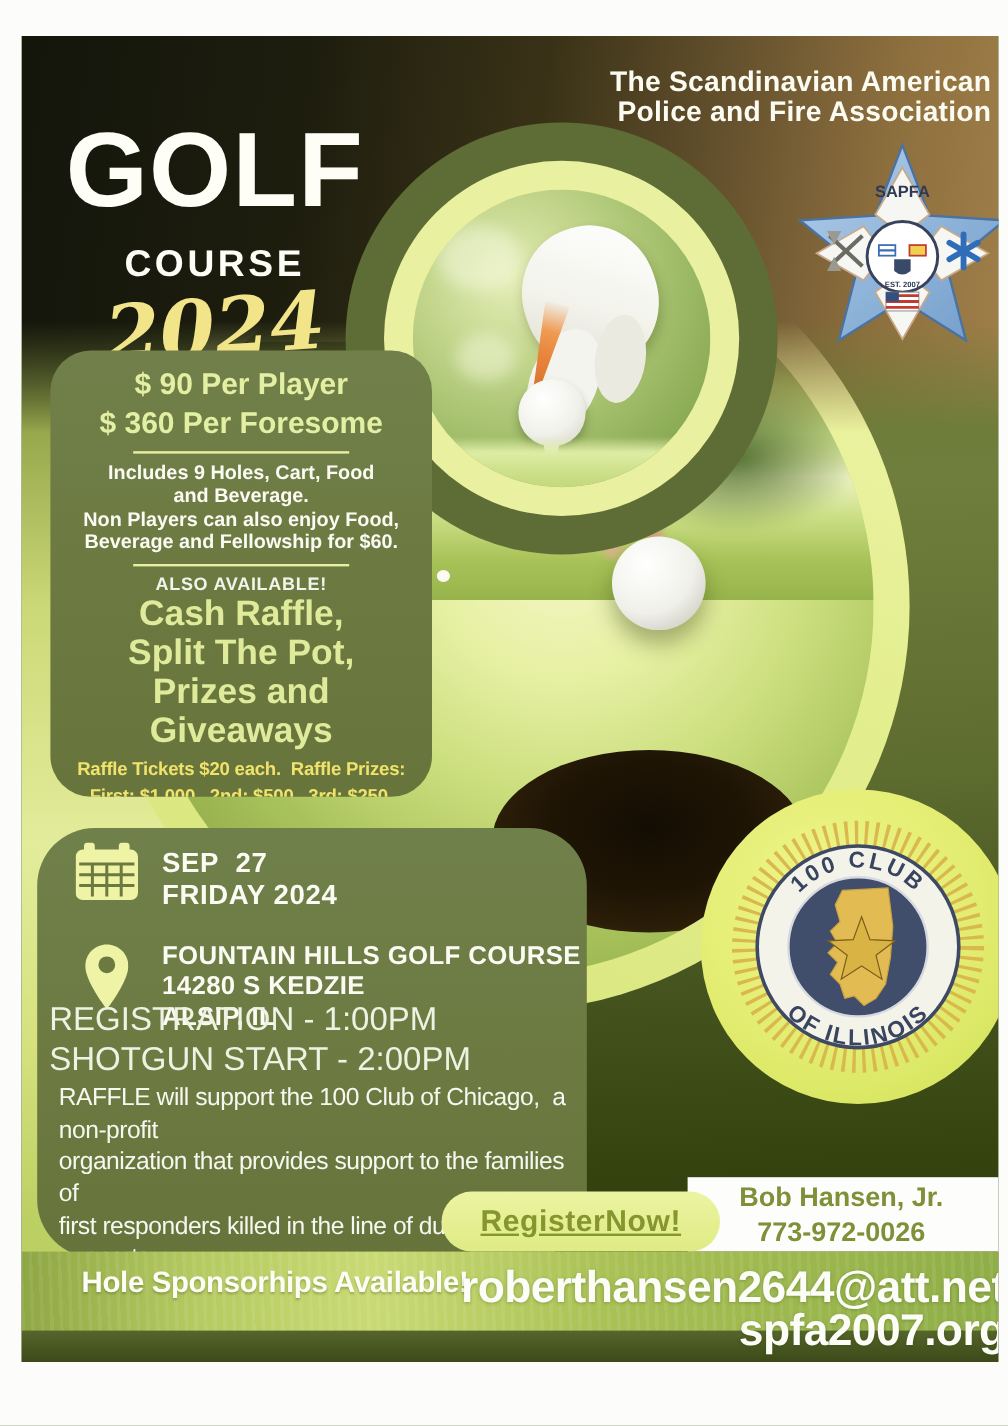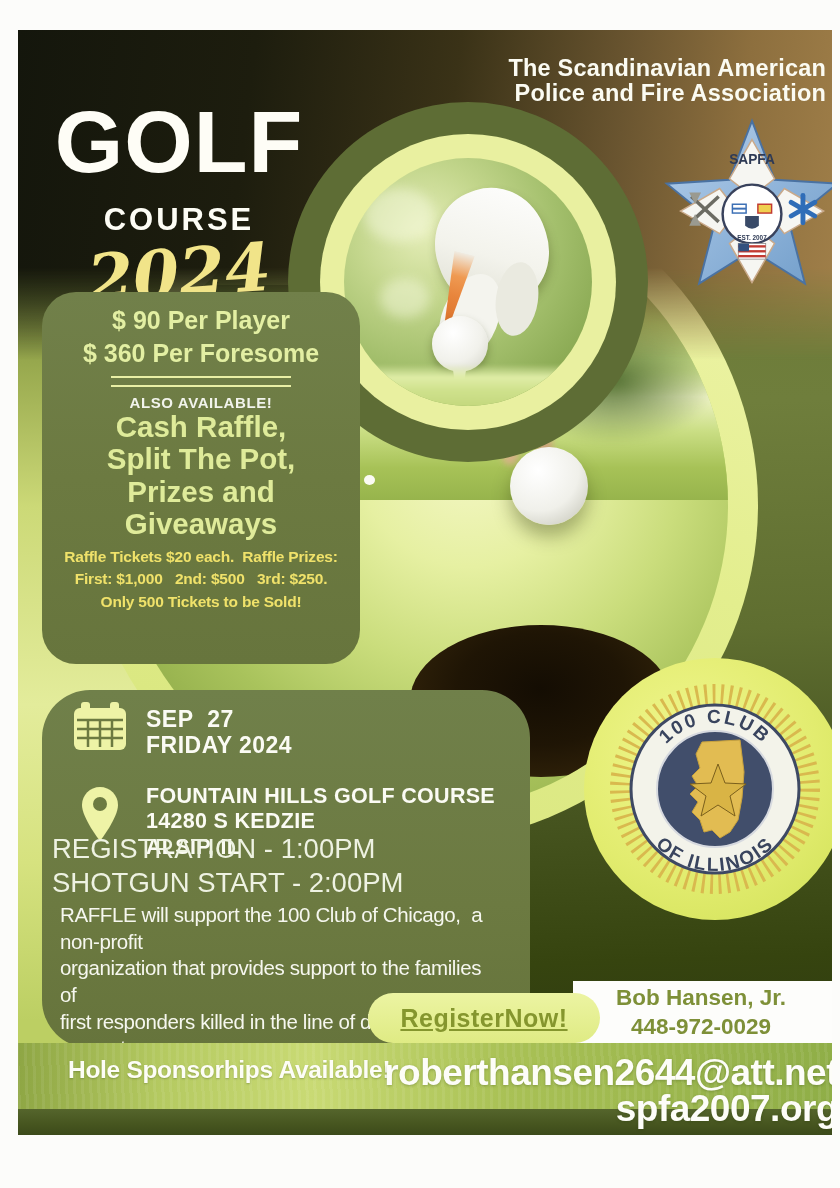--- a/index.html
+++ b/index.html
@@ -84,22 +84,22 @@
 
   .box1{left:24px;top:262px;width:318px;height:372px;border-radius:34px;overflow:hidden;text-align:center;
     background:linear-gradient(180deg,#71804a 0%,#6c7a41 50%,#67753d 100%);}
   .prices{margin-top:12px;font-size:25px;font-weight:bold;color:#e3efa3;line-height:1.3;}
   .rule{width:180px;height:2px;margin:7px auto;background:#e9efa5;}
   .includes{font-size:16.5px;font-weight:bold;color:#fbfbf4;line-height:1.18;}
   .also{margin-top:7px;font-size:15px;font-weight:bold;color:#f2f4ec;letter-spacing:.6px;}
   .raffle-head{font-size:29.5px;font-weight:bold;color:#dfeb9a;line-height:1.1;}
   .raffle-details{margin-top:5px;font-size:15.5px;font-weight:bold;color:#f0e26a;line-height:1.45;letter-spacing:-.2px;}
 
-  .box2{left:24px;top:660px;width:458px;height:358px;border-radius:48px;overflow:hidden;
-    background:linear-gradient(180deg,#70804a 0%,#6c7a41 60%,#66743c 100%);padding-left:30px;}
+  .box2{left:13px;top:660px;width:458px;height:358px;border-radius:48px;overflow:hidden;
+    background:linear-gradient(180deg,#70804a 0%,#6c7a41 60%,#66743c 100%);}
   .cal{left:32px;top:12px;}
   .date{left:104px;top:16px;font-size:23px;font-weight:bold;color:#fbfbf4;line-height:1.15;letter-spacing:.5px;}
   .pin{left:40px;top:96px;}
   .venue{left:104px;top:94px;font-size:21.5px;font-weight:bold;color:#fbfbf4;line-height:1.18;letter-spacing:.3px;}
   .times{left:10px;top:142px;width:448px;text-align:left;color:#eef2e2;font-size:27.5px;line-height:1.25;}
   .para{left:18px;top:212px;width:424px;color:#f6f7ef;font-size:20.5px;font-weight:normal;line-height:1.3;letter-spacing:-.4px;}
 
   .white-band{left:555px;top:951px;width:270px;height:62px;background:#fdfdfb;
     text-align:center;color:#7e9038;font-size:22.5px;font-weight:bold;line-height:1.3;padding-top:2px;box-sizing:border-box;padding-right:14px;}
   .register{left:350px;top:963px;width:232px;height:50px;border-radius:26px;
@@ -213,20 +213,24 @@
     <div class="abs golf">GOLF</div>
     <div class="abs outing">COURSE</div>
     <div class="abs year">2024</div>
 
     <div class="abs box1">
       <div class="prices">
         <div>$ 90 Per Player</div>
         <div>$ 360 Per Foresome</div>
       </div>
       <div class="rule"></div>
+      <div class="includes preline">Includes 9 Holes, Cart, Food
+and Beverage.
+Non Players can also enjoy Food,
+Beverage and Fellowship for $60.</div>
       <div class="rule"></div>
       <div class="also">ALSO AVAILABLE!</div>
       <div class="raffle-head preline">Cash Raffle,
 Split The Pot,
 Prizes and
 Giveaways</div>
       <div class="raffle-details preline">Raffle Tickets $20 each.&nbsp;&nbsp;Raffle Prizes:
 First: $1,000&nbsp;&nbsp;&nbsp;2nd: $500&nbsp;&nbsp;&nbsp;3rd: $250.
 Only 500 Tickets to be Sold!</div>
     </div>
@@ -277,21 +281,21 @@
 SHOTGUN START - 2:00PM</div>
       <div class="abs para preline">RAFFLE will support the 100 Club of Chicago,&nbsp; a non-profit
 organization that provides support to the families of
 first responders killed in the line of duty, and supports
 active-duty first responders
 throughout our state.</div>
     </div>
 
     <div class="abs white-band">
       <div>Bob Hansen, Jr.</div>
-      <div>448-972-0029</div>
+      <div>773-972-0026</div>
     </div>
     <div class="abs register">RegisterNow!</div>
 
     <div class="abs band-light"></div>
     <div class="abs band-dark"></div>
     <div class="abs sponsor">Hole Sponsorhips Available!</div>
     <div class="abs email">roberthansen2644@att.net</div>
     <div class="abs website">spfa2007.org</div>
 
   </div>

